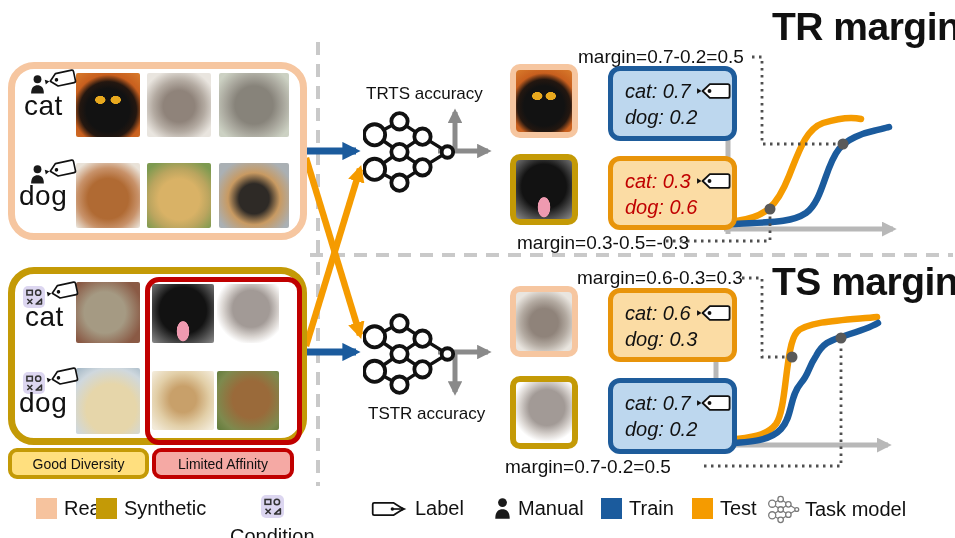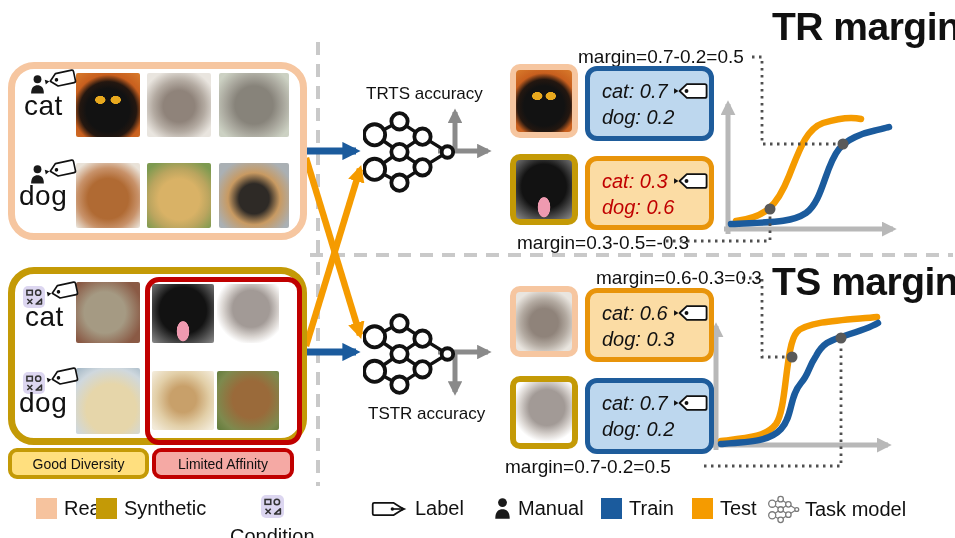--- a/index.html
+++ b/index.html
@@ -34,21 +34,21 @@
   .icon{position:absolute;z-index:3;}
   .tilt{transform:rotate(-12deg);}
   .badge{position:absolute;z-index:3;border-radius:9px;display:flex;align-items:center;justify-content:center;
          font-size:14px;}
   .badge.good{background:#ffdf7e;border:4px solid #c49a06;}
   .badge.limited{background:#f5a9a4;border:4px solid #c00000;}
   .acc-label{position:absolute;font-size:17px;z-index:3;white-space:nowrap;}
   .margin-text{position:absolute;font-size:19px;white-space:nowrap;z-index:3;}
   .sec-title{position:absolute;font-size:39px;font-weight:bold;z-index:3;white-space:nowrap;letter-spacing:-0.5px;}
   .pred-box{position:absolute;border-radius:12px;z-index:3;font-style:italic;font-size:20px;
-            padding:7px 0 0 12px;line-height:1.32;}
+            padding:7px 0 0 12px;line-height:1.32;margin-left:23px;}
   .pred-box.blue{background:#bdd7ee;border:5px solid #1e5c9b;}
   .pred-box.orange{background:#fbdca4;border:5px solid #e8940a;}
   .pred-box.redtext{color:#c00000;}
   .pred-line{display:flex;align-items:center;gap:5px;white-space:nowrap;}
   .legend-item{position:absolute;display:flex;align-items:center;gap:7px;font-size:20px;z-index:3;white-space:nowrap;}
   .swatch{width:21px;height:21px;display:inline-block;}
   .cond-bg{background:#dcd6f0;border-radius:5px;display:inline-flex;align-items:center;justify-content:center;color:#333;}
   .netwrap{position:absolute;z-index:3;color:#111;}
   .netwrap.gray{color:#7a7a7a;}
   .hidden-defs{position:absolute;width:0;height:0;overflow:hidden;}
@@ -236,21 +236,21 @@
           <use href="#sym-tag"></use>
         </svg>
       </div>
     <div class="pred-line">
         <span>dog: 0.6</span>
       </div>
   </div>
   <div class="margin-text" style="left:517px;top:232px;">margin=0.3-0.5=-0.3</div>
 
   <div class="sec-title" style="left:772px;top:260px;">TS margin</div>
-  <div class="margin-text" style="left:596px;top:267px;">margin=0.6-0.3=0.3</div>
+  <div class="margin-text" style="left:577px;top:267px;">margin=0.6-0.3=0.3</div>
   <div class="photo framed bd-real ph-kitten" style="left:510px;top:286px;width:56px;height:59px;"></div>
   <div class="pred-box orange" style="left:585px;top:288px;width:107px;height:57px;">
     <div class="pred-line">
         <span>cat: 0.6</span>
       <svg style="width:36px;height:18px;flex:0 0 auto;">
           <use href="#sym-tag"></use>
         </svg>
       </div>
     <div class="pred-line">
         <span>dog: 0.3</span>

